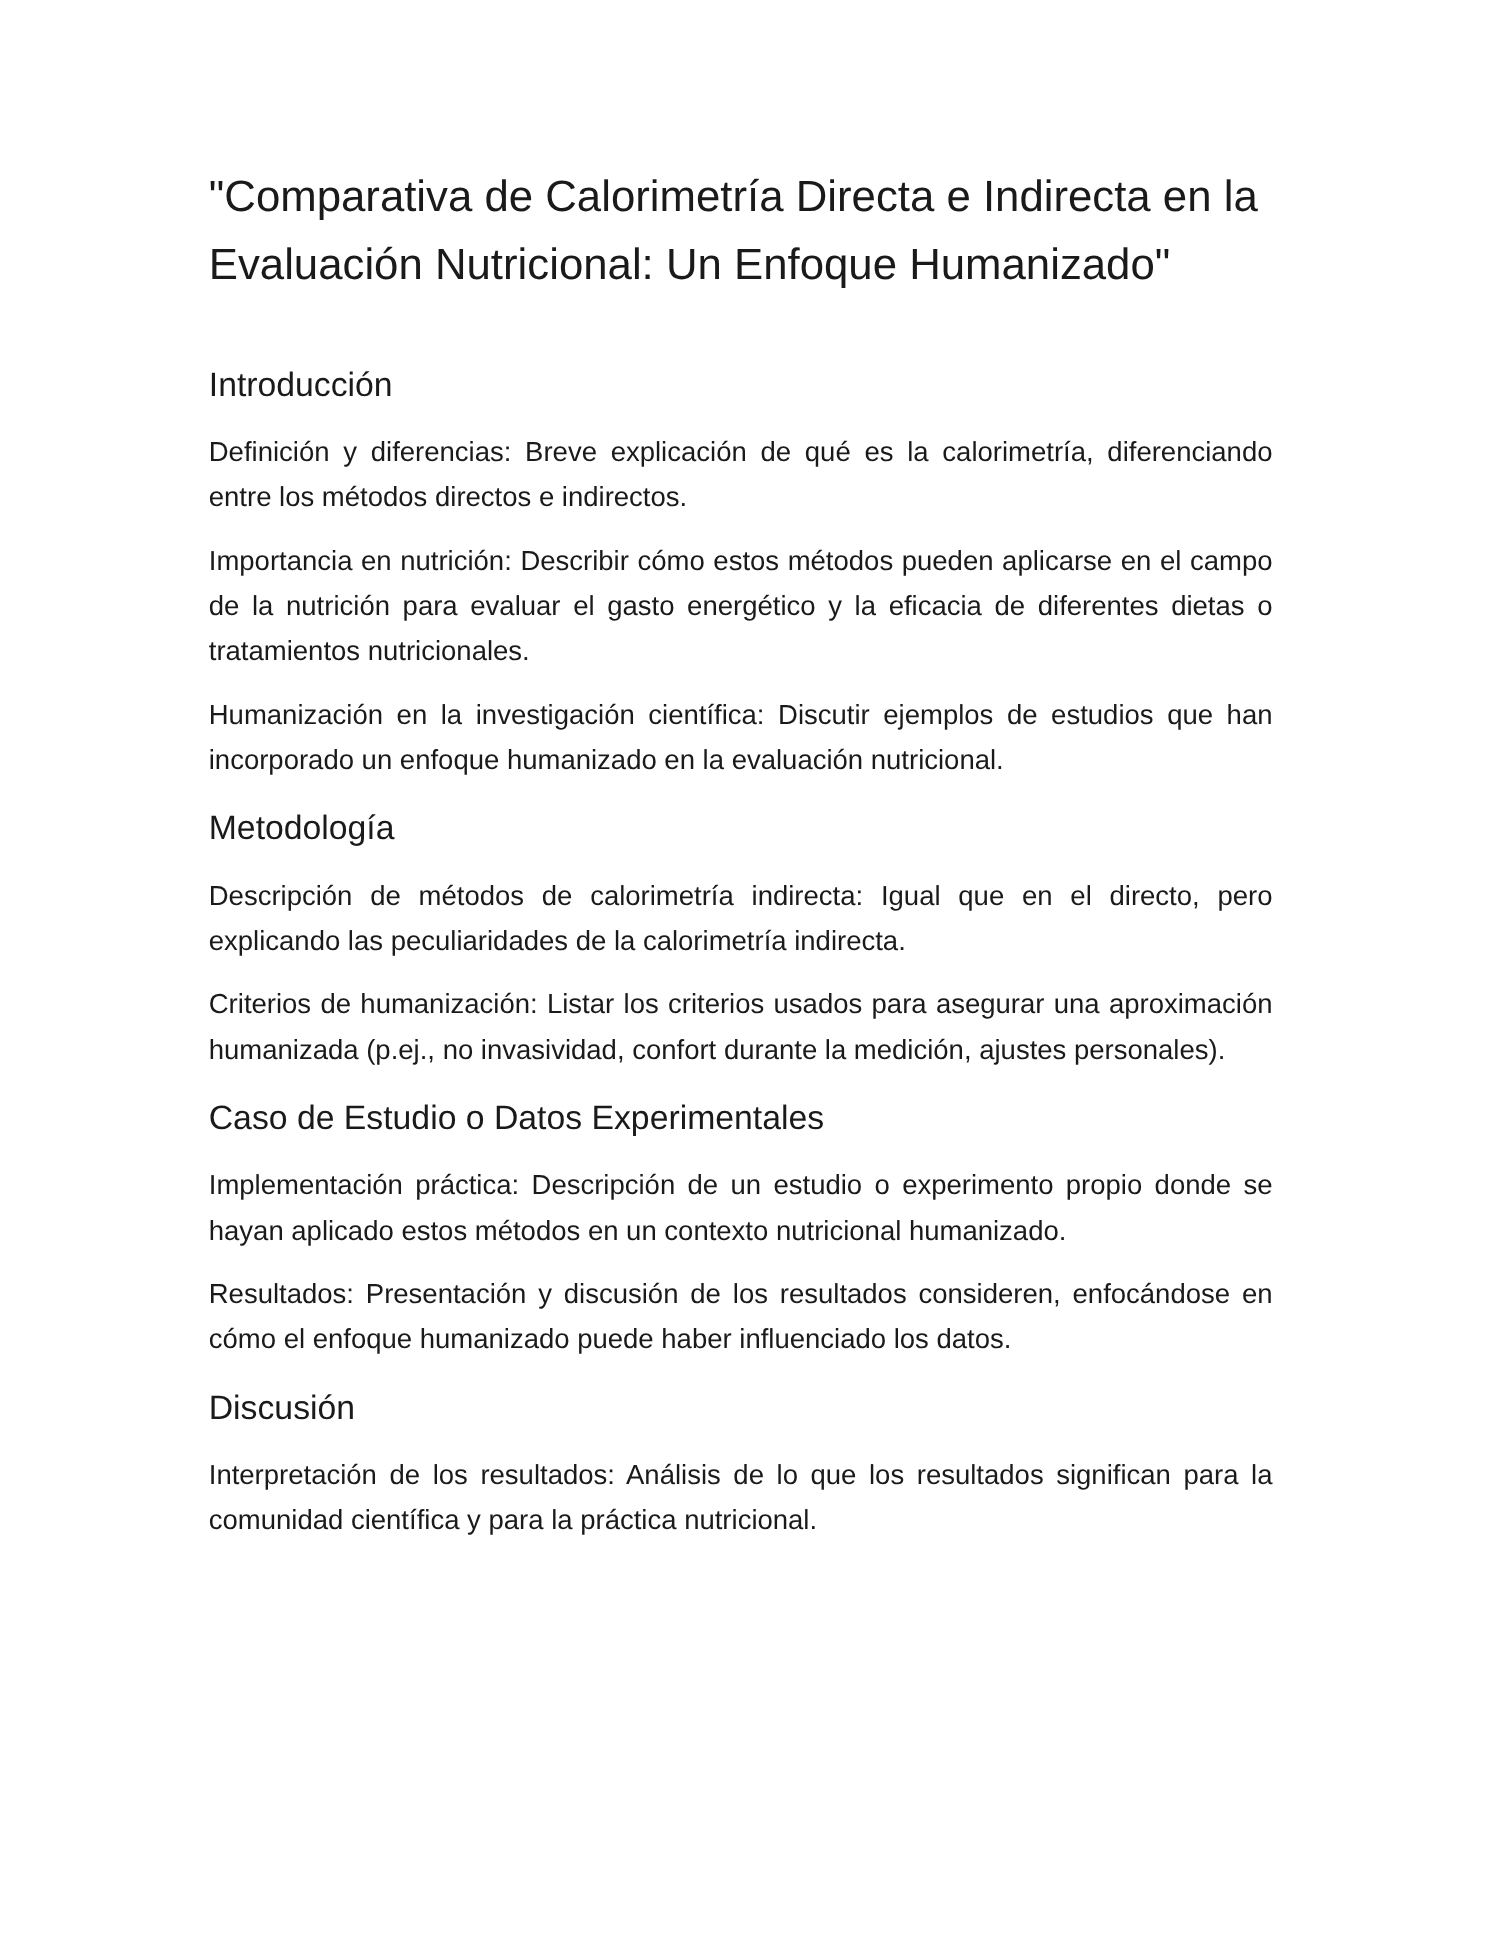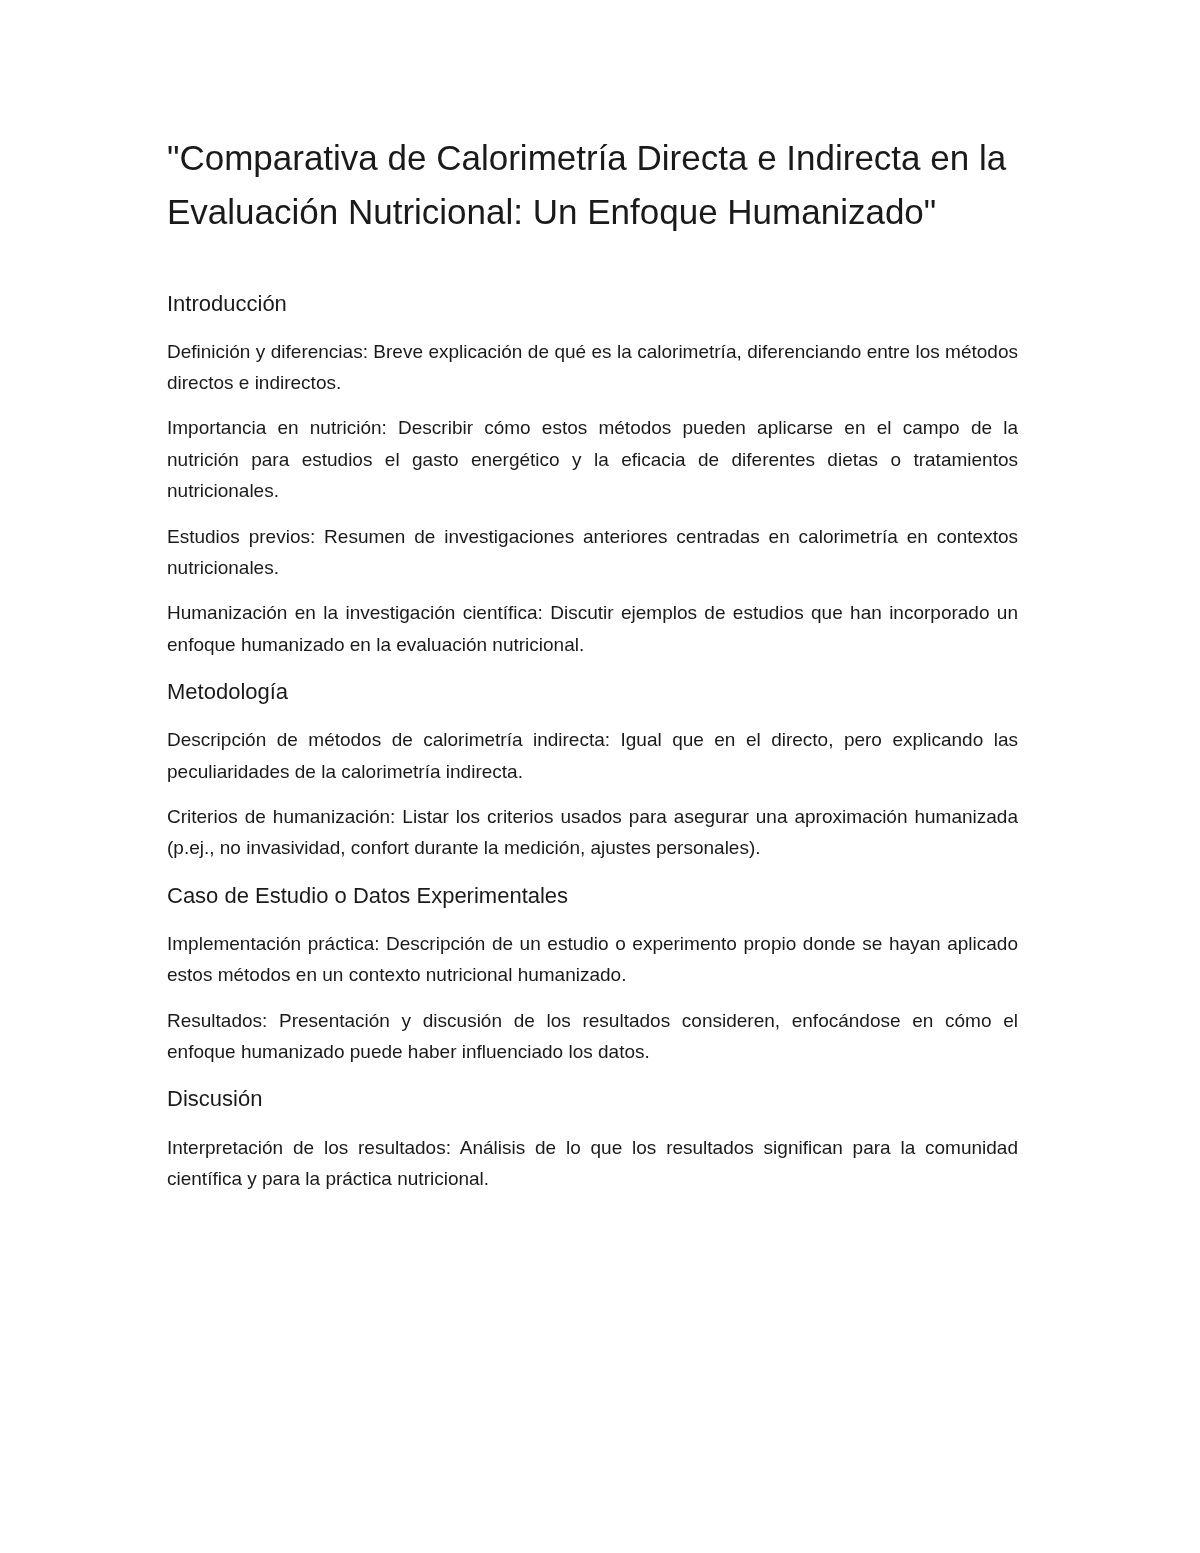--- a/index.html
+++ b/index.html
@@ -24,47 +24,46 @@
   }
   .doc-title {
     font-size: 35px;
     font-weight: 400;
     line-height: 1.55;
     margin: 0 0 46px 0;
     color: #1a1a1a;
     text-align: left;
   }
   .doc-heading {
-    font-size: 22px;
+    font-size: 27px;
     font-weight: 400;
     line-height: 1.65;
     margin: 0 0 14px 0;
     color: #1a1a1a;
     text-align: left;
   }
   .doc-paragraph {
-    font-size: 19px;
+    font-size: 22px;
     font-weight: 400;
     line-height: 1.65;
     margin: 0 16px 14px 0;
     color: #1a1a1a;
     text-align: justify;
     text-justify: inter-word;
   }
 </style>
 </head>
 <body>
 
 <div class="doc-page">
   <h1 class="doc-title">"Comparativa de Calorimetría Directa e Indirecta en la Evaluación Nutricional: Un Enfoque Humanizado"</h1>
   <main>
       <h2 class="doc-heading">Introducción</h2>
       <p class="doc-paragraph">Definición y diferencias: Breve explicación de qué es la calorimetría, diferenciando entre los métodos directos e indirectos.</p>
-      <p class="doc-paragraph">Importancia en nutrición: Describir cómo estos métodos pueden aplicarse en el campo de la nutrición para estudios el gasto energético y la eficacia de diferentes dietas o tratamientos nutricionales.</p>
-      <p class="doc-paragraph">Estudios previos: Resumen de investigaciones anteriores centradas en calorimetría en contextos nutricionales.</p>
+      <p class="doc-paragraph">Importancia en nutrición: Describir cómo estos métodos pueden aplicarse en el campo de la nutrición para evaluar el gasto energético y la eficacia de diferentes dietas o tratamientos nutricionales.</p>
       <p class="doc-paragraph">Humanización en la investigación científica: Discutir ejemplos de estudios que han incorporado un enfoque humanizado en la evaluación nutricional.</p>
       <h2 class="doc-heading">Metodología</h2>
       <p class="doc-paragraph">Descripción de métodos de calorimetría indirecta: Igual que en el directo, pero explicando las peculiaridades de la calorimetría indirecta.</p>
       <p class="doc-paragraph">Criterios de humanización: Listar los criterios usados para asegurar una aproximación humanizada (p.ej., no invasividad, confort durante la medición, ajustes personales).</p>
       <h2 class="doc-heading">Caso de Estudio o Datos Experimentales</h2>
       <p class="doc-paragraph">Implementación práctica: Descripción de un estudio o experimento propio donde se hayan aplicado estos métodos en un contexto nutricional humanizado.</p>
       <p class="doc-paragraph">Resultados: Presentación y discusión de los resultados consideren, enfocándose en cómo el enfoque humanizado puede haber influenciado los datos.</p>
       <h2 class="doc-heading">Discusión</h2>
       <p class="doc-paragraph">Interpretación de los resultados: Análisis de lo que los resultados significan para la comunidad científica y para la práctica nutricional.</p>
     </main>

